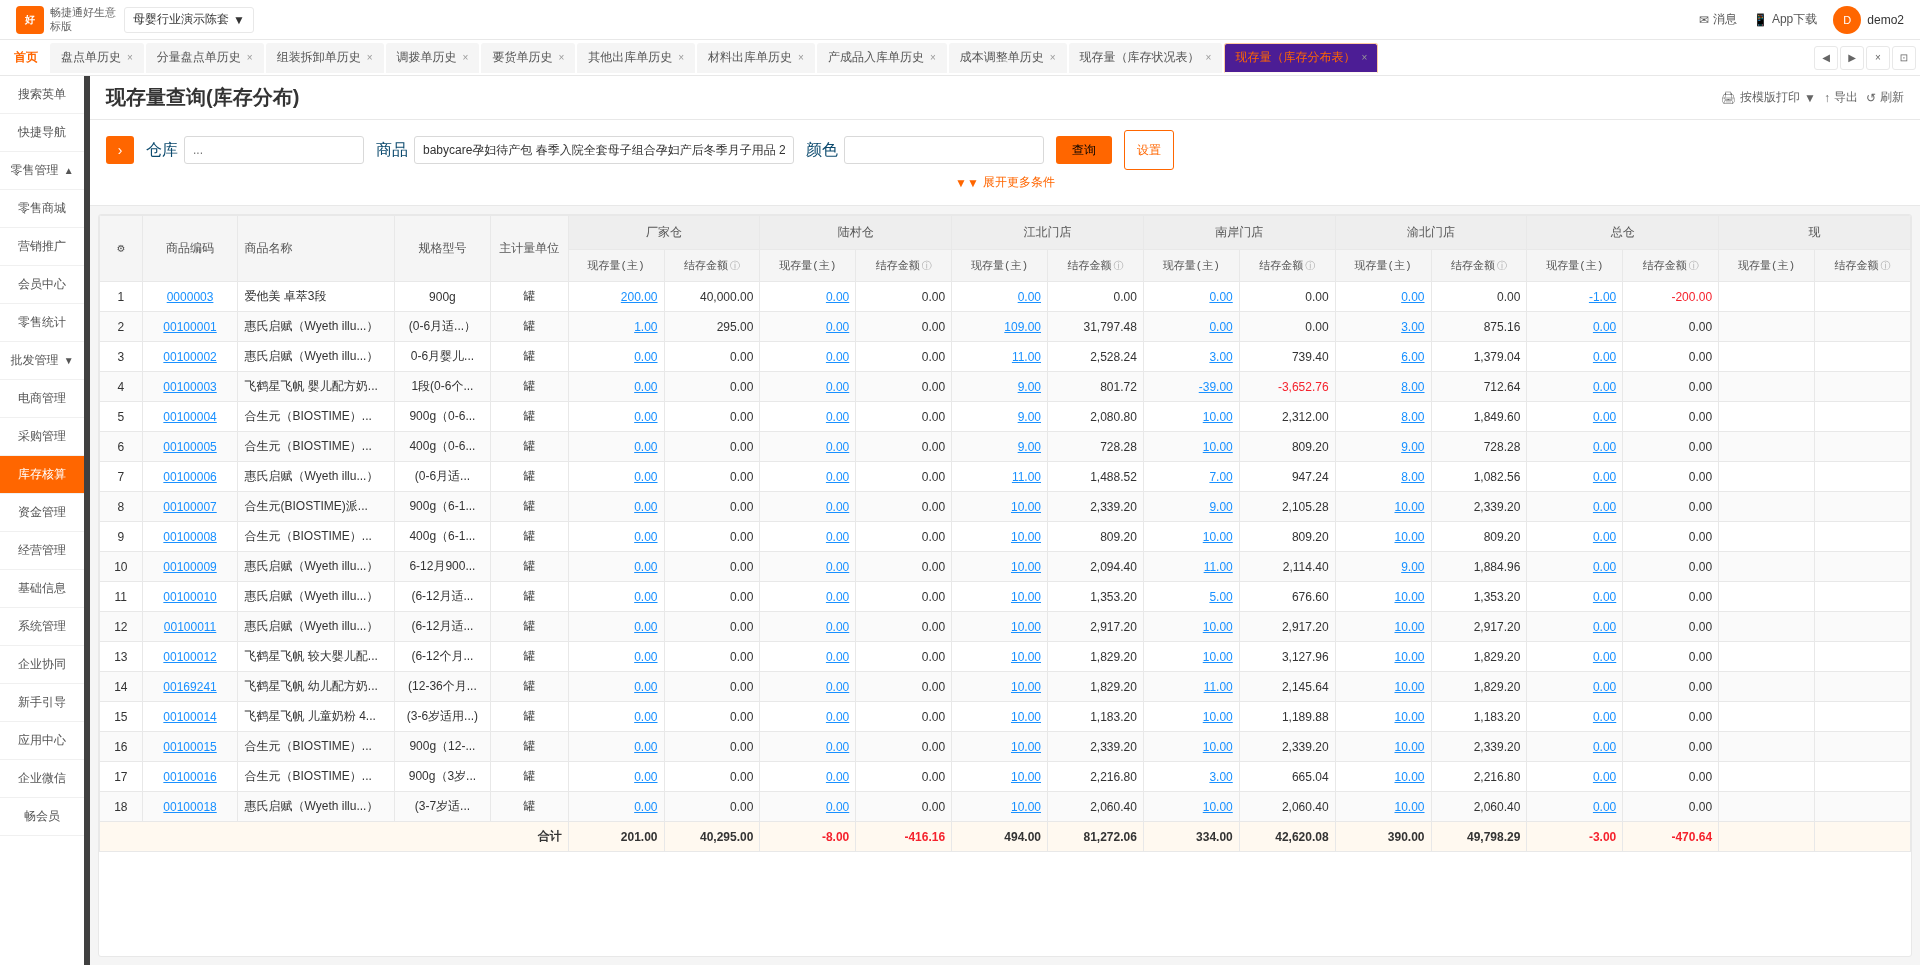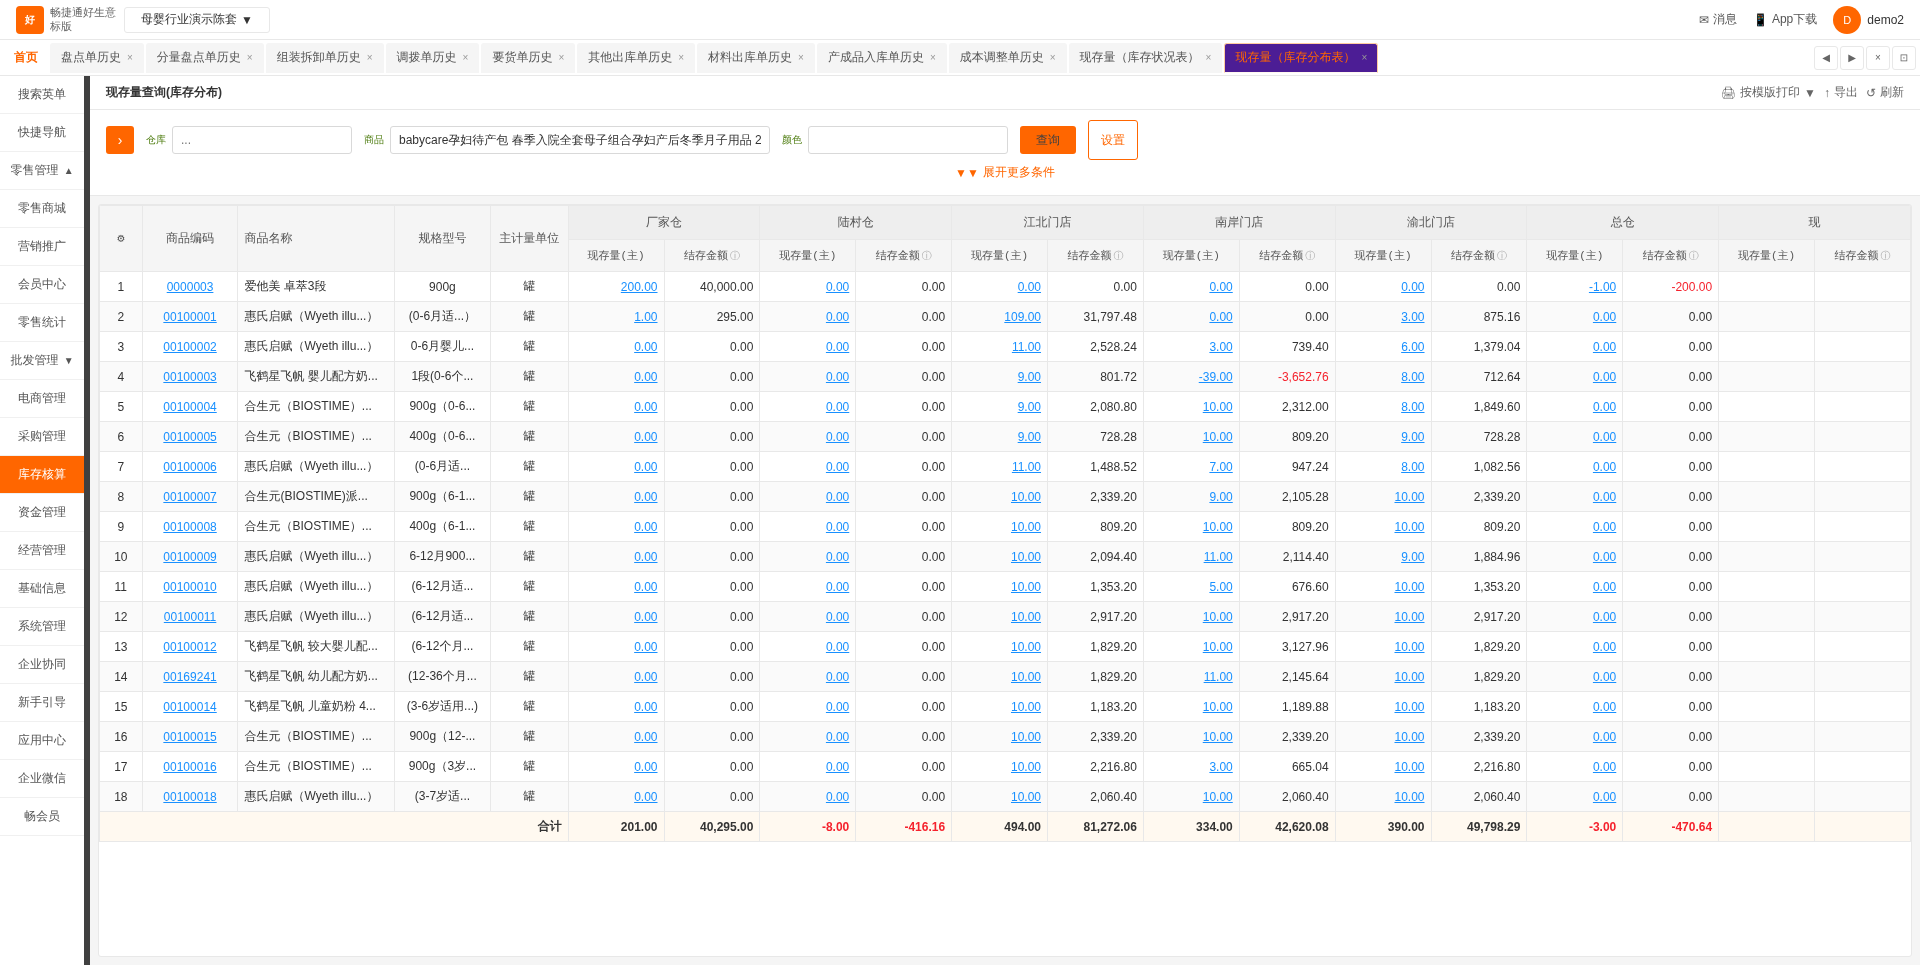--- a/index.html
+++ b/index.html
@@ -32,33 +32,33 @@
     .sidebar { width: 90px; background: #fff; border-right: 6px solid #404040; display: flex; flex-direction: column; overflow-y: auto; }
     .sidebar-item { padding: 10px 6px; text-align: center; cursor: pointer; color: #555; font-size: 12px; border-bottom: 1px solid #f0f0f0; }
     .sidebar-item.active { background: #ff6600; color: #fff; }
     .sidebar-arrow { font-size: 10px; margin-left: 2px; }
 
     
     .content { flex: 1; overflow: hidden; display: flex; flex-direction: column; background: #f5f5f5; }
     
     
     .page-header { background: #fff; padding: 8px 16px; display: flex; align-items: center; justify-content: space-between; border-bottom: 1px solid #e8e8e8; }
-    .page-title { font-size: 12px; font-weight: bold; color: #333; }
+    .page-title { font-size: 20px; font-weight: bold; color: #333; }
     .page-actions { display: flex; align-items: center; gap: 8px; }
     .action-btn { display: flex; align-items: center; gap: 4px; color: #666; font-size: 12px; cursor: pointer; }
 
     
     .search-area { background: #fff; padding: 10px 16px; border-bottom: 1px solid #e8e8e8; }
     .search-row { display: flex; align-items: center; gap: 12px; flex-wrap: wrap; }
     .search-field { display: flex; align-items: center; gap: 6px; }
-    .search-label { color: #4d7c0f; font-size: 10px; white-space: nowrap; }
+    .search-label { color: #0c4a6e; font-size: 16px; white-space: nowrap; }
     .search-input { height: 28px; border: 1px solid #d9d9d9; border-radius: 3px; padding: 0 8px; font-size: 12px; color: #333; min-width: 120px; }
     .search-input-wide { width: 380px; }
     .search-input-medium { width: 180px; }
-    .search-btn { height: 28px; background: #ff6600; color: #404040; border: none; border-radius: 3px; padding: 0 16px; cursor: pointer; font-size: 12px; }
+    .search-btn { height: 28px; background: #ff6600; color: #000000; border: none; border-radius: 3px; padding: 0 16px; cursor: pointer; font-size: 12px; }
     .setting-btn { height: 40px; background: #fff; color: #ff6600; border: 1px solid #ff6600; border-radius: 3px; padding: 0 12px; cursor: pointer; font-size: 12px; }
     .expand-row { display: flex; align-items: center; justify-content: center; padding: 4px 0; cursor: pointer; color: #ff6600; font-size: 12px; gap: 4px; }
     .orange-arrow-btn { width: 28px; height: 28px; background: #ff6600; color: #fff; border: none; border-radius: 3px; cursor: pointer; font-size: 14px; display: flex; align-items: center; justify-content: center; }
 
     
     .table-container { flex: 1; overflow: auto; background: #fff; margin: 8px; border: 1px solid #e8e8e8; border-radius: 3px; }
     table { width: 100%; border-collapse: collapse; font-size: 12px; min-width: 1800px; }
     thead tr { background: #f5f5f5; }
     th { padding: 8px 6px; border: 1px solid #e8e8e8; color: #555; font-weight: 500; text-align: center; white-space: nowrap; position: sticky; top: 0; background: #f5f5f5; z-index: 1; font-family: Liberation Mono, monospace; }
     td { padding: 6px 6px; border: 1px solid #e8e8e8; text-align: center; white-space: nowrap; }
@@ -83,21 +83,21 @@
 
 <div class="top-bar">
   <div class="top-bar-left">
     <div class="logo-area">
       <div class="logo-icon">好</div>
       <div class="logo-text">
         <div>畅捷通好生意</div>
         <div>标版</div>
       </div>
     </div>
-    <div style="display:flex;align-items:center;gap:4px;padding:0 16px;border:1px solid #e8e8e8;border-radius:3px;height:26px;cursor:pointer;">
+    <div style="display:flex;align-items:center;gap:4px;padding:0 8px;border:1px solid #e8e8e8;border-radius:3px;height:26px;cursor:pointer;">
       <span>母婴行业演示陈套</span>
       <span>▼</span>
     </div>
   </div>
   <div class="top-bar-right">
     <div class="top-bar-btn">
       <span>✉</span>
       <span>消息</span>
     </div>
     <div class="top-bar-btn">

